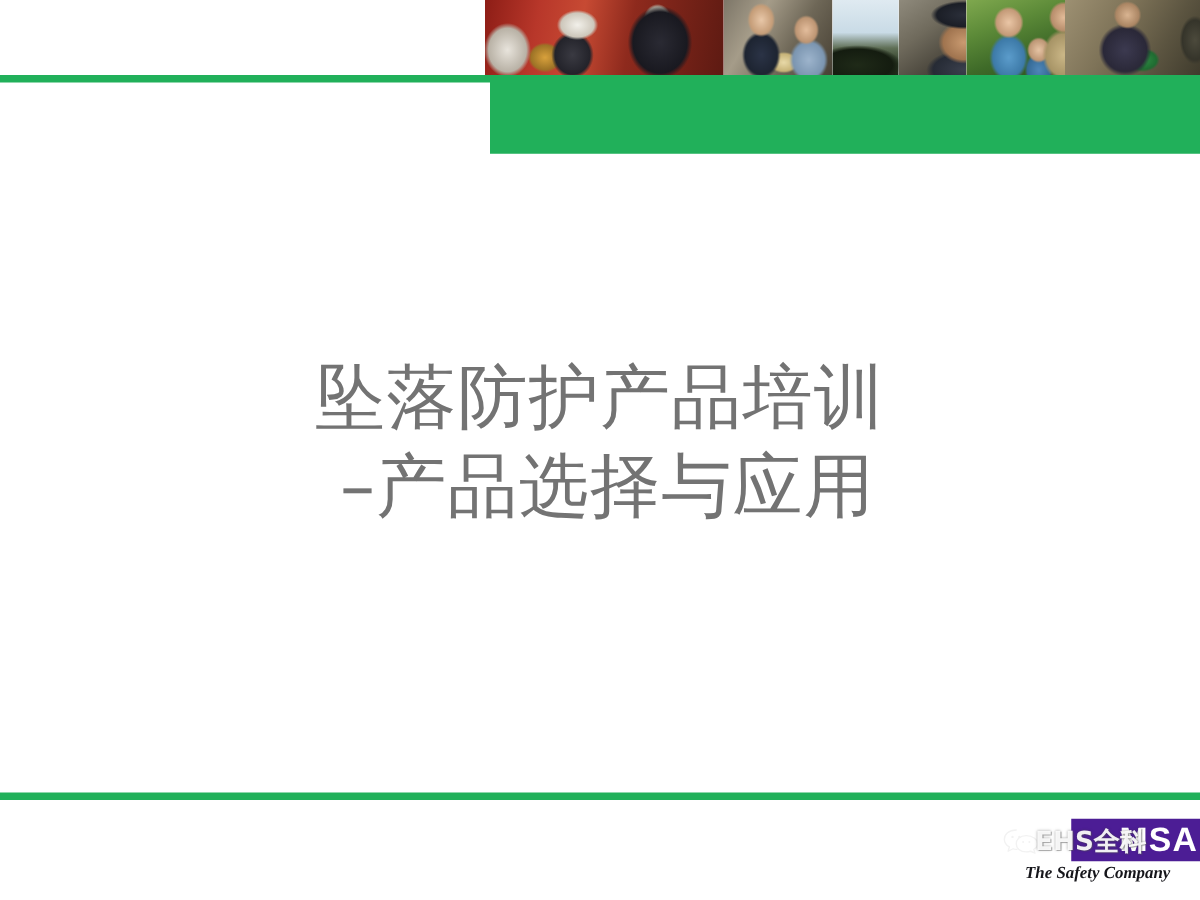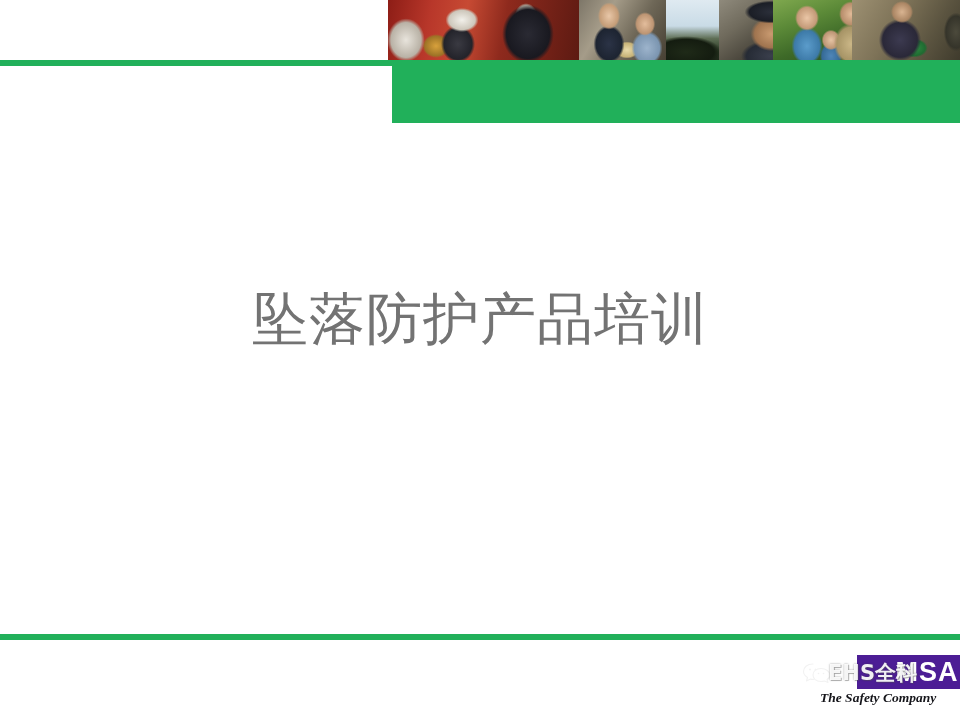--- a/index.html
+++ b/index.html
@@ -235,20 +235,21 @@
       <div class="ph-inner ph-market"></div>
     </div>
   </div>
 
   <div class="rule-top" style="background: rgb(33, 176, 90);"></div>
   <div class="block-top" style="background: rgb(33, 176, 90);"></div>
   <div class="rule-bottom" style="background: rgb(33, 176, 90);"></div>
 
   <div class="title-block" style="color: #737373;">
     <span class="title-line line1">坠落防护产品培训</span>
+    <span class="title-line line2">–产品选择与应用</span>
   </div>
 
   <div class="logo-wrap">
     <div class="logo-mark" style="background: #4c1d95; color: rgb(255, 255, 255); margin-left: 37px;">MSA</div>
     <div class="logo-tagline">The Safety Company</div>
 
     <div class="watermark">
       <svg class="wm-bubble" viewBox="0 0 60 48" aria-hidden="true">
         <g fill="none" stroke="#f2f2f2" stroke-width="2.2" stroke-linejoin="round" stroke-linecap="round">
           <path d="M22 8 C10 8 3 15 3 23 C3 28 6 32 11 35 L9 42 L17 38 C19 39 21 39 23 39"></path>

